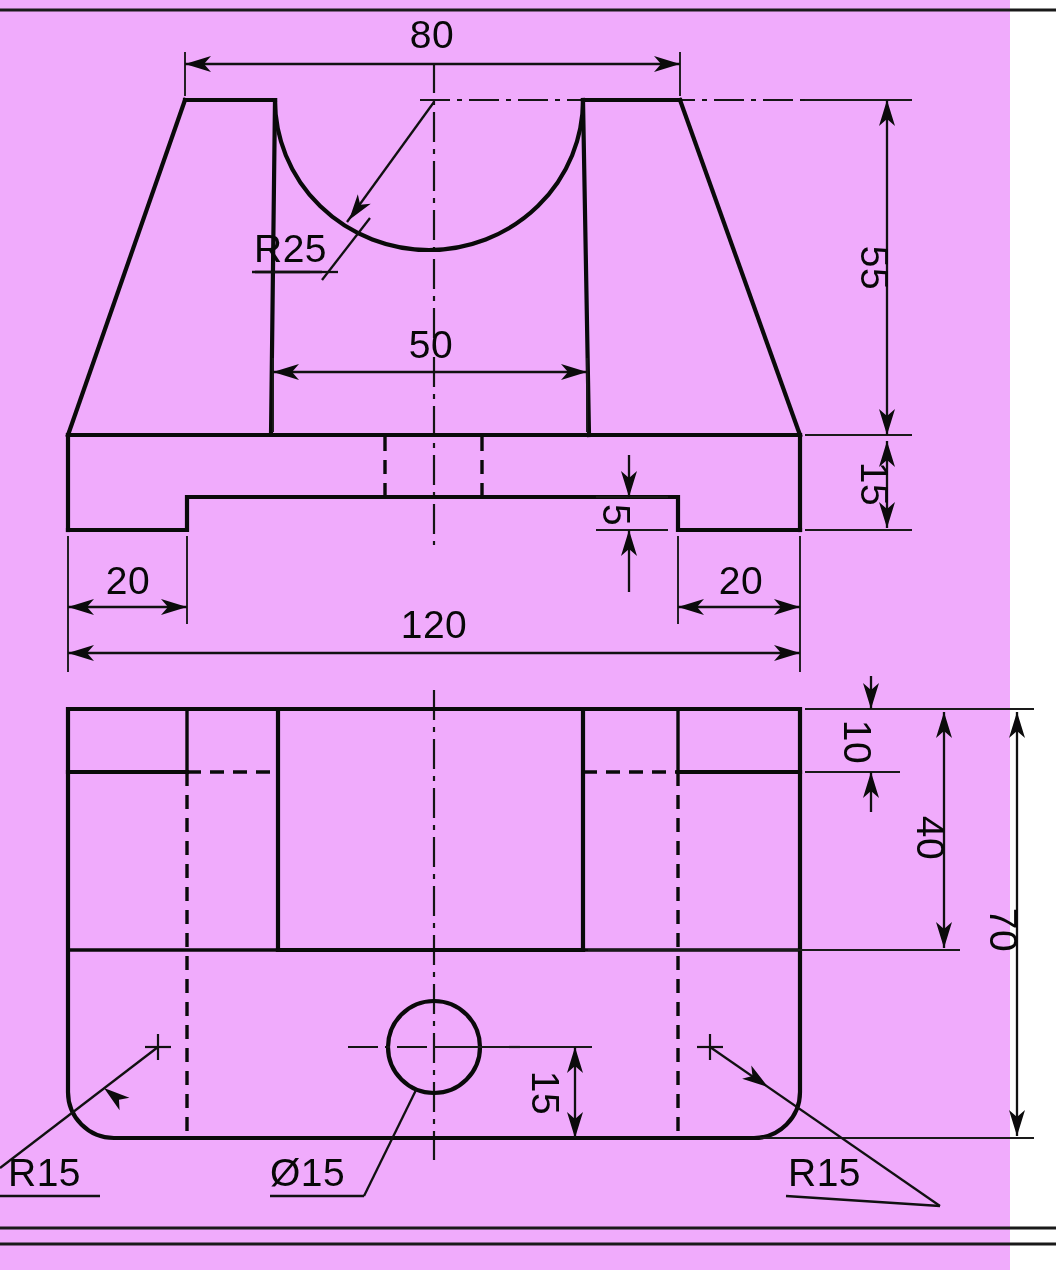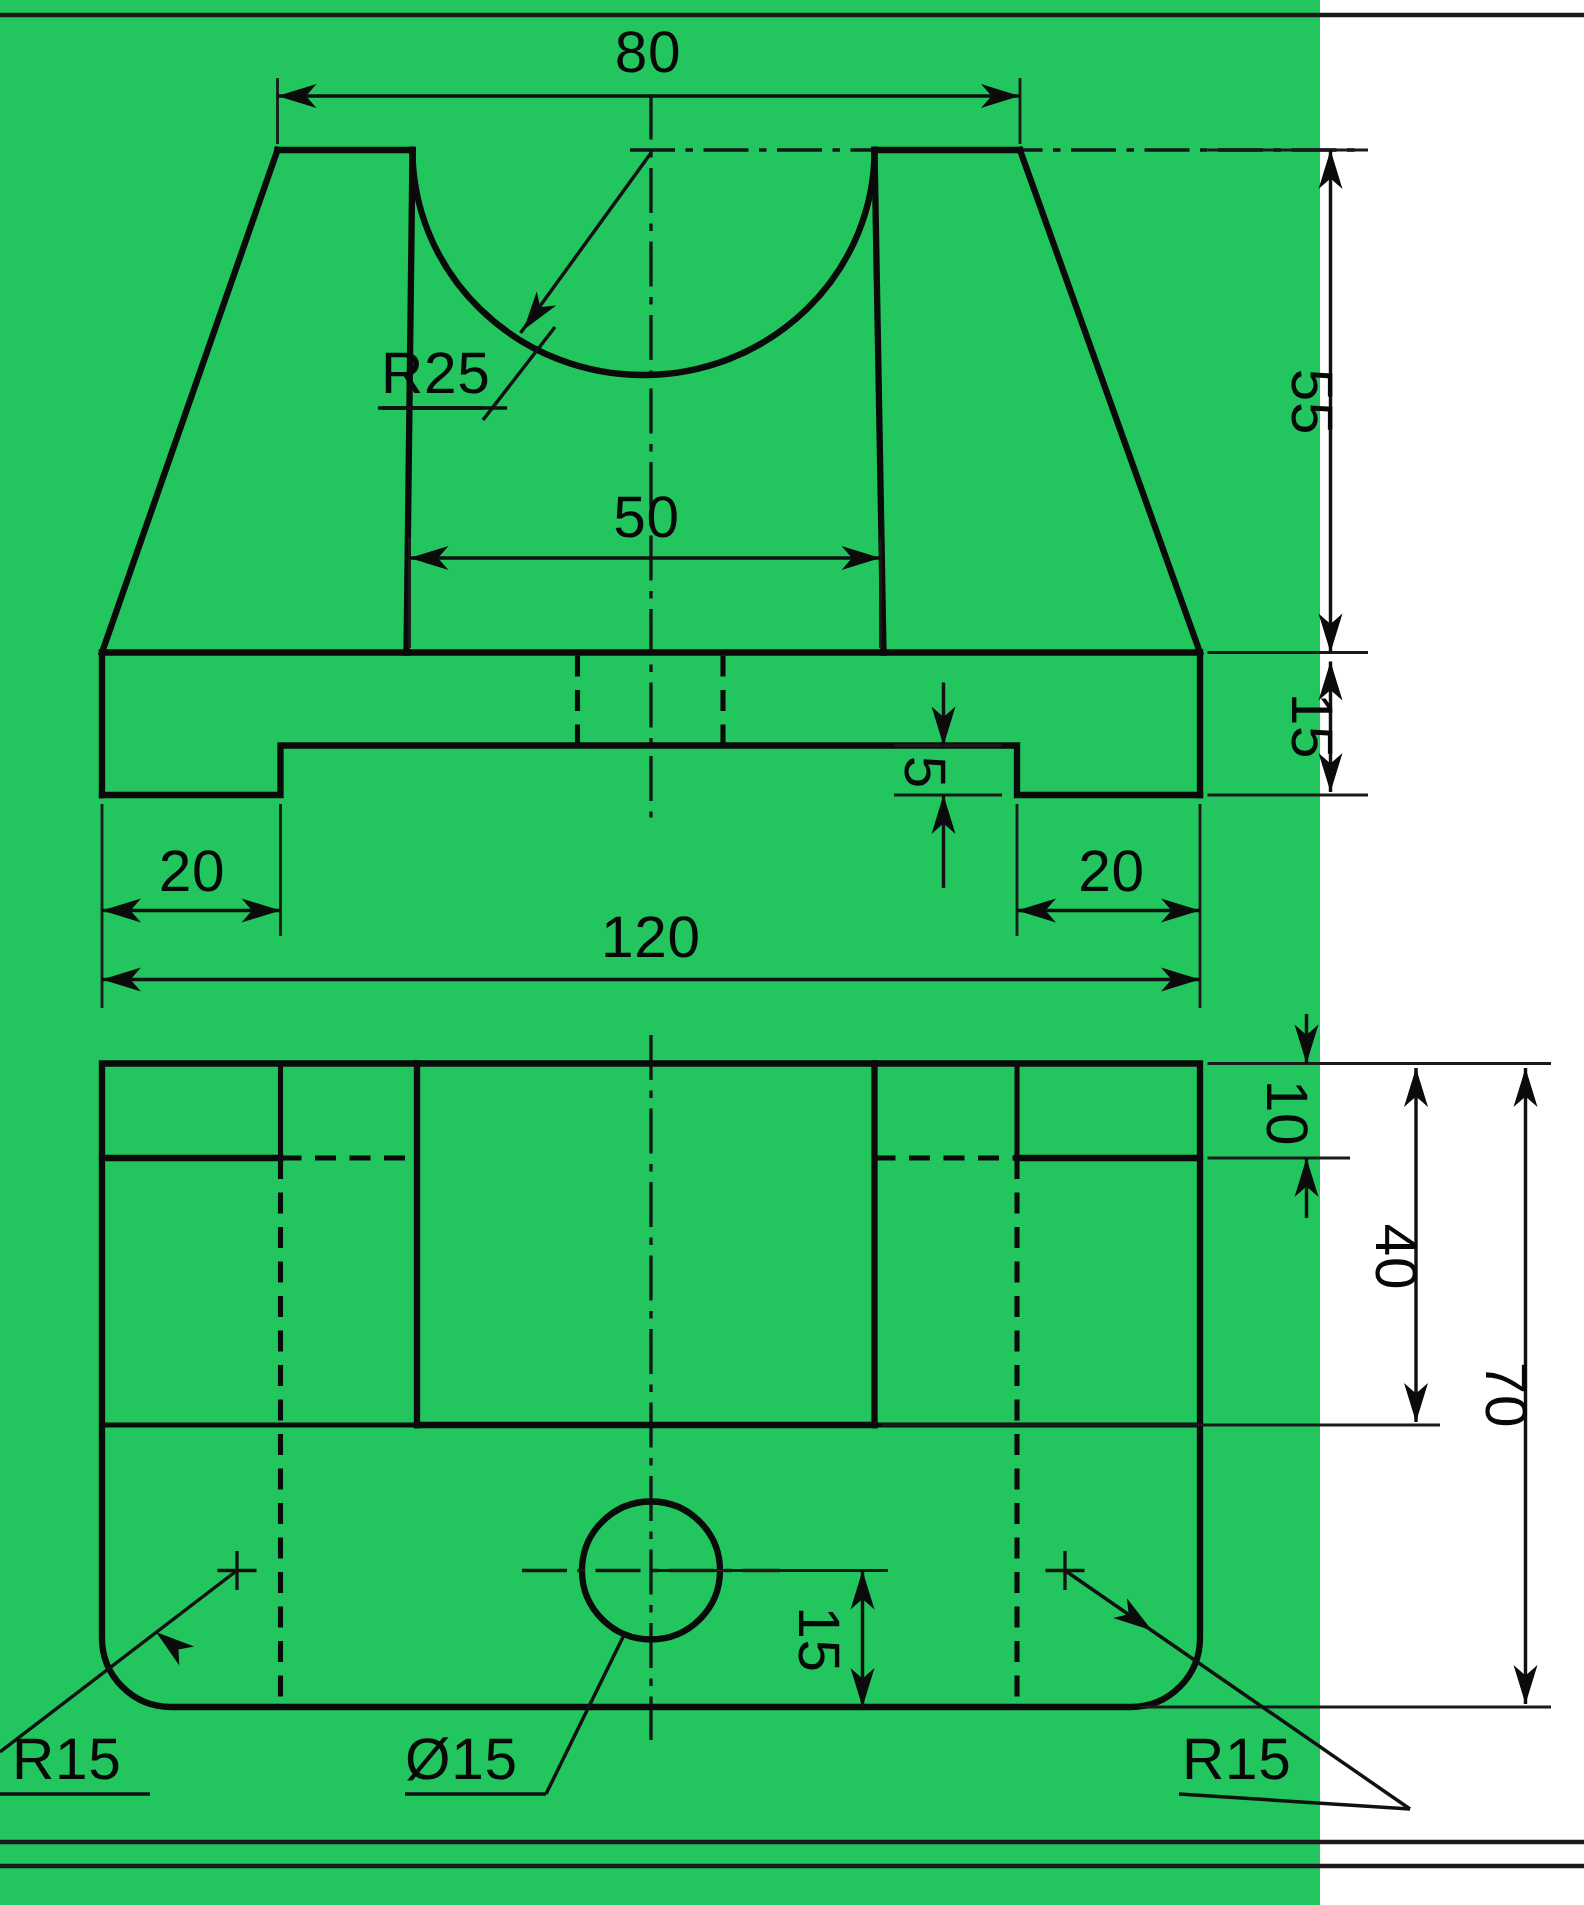--- a/index.html
+++ b/index.html
@@ -8,23 +8,23 @@
     background: #ffffff;
   }
   body {
     width: 1056px;
     height: 1270px;
     font-family: "Liberation Sans", sans-serif;
     overflow: hidden;
   }
   #drawing-sheet {
     position: relative;
-    width: 880px;
+    width: 1010px;
     height: 1270px;
-    background: #22c55e;
+    background: #f0abfc;
   }
   svg#cad {
     display: block;
     width: 1056px;
     height: 1270px;
   }
   .obj {
     fill: none;
     stroke: #0a0a0a;
     stroke-width: 4.2;

